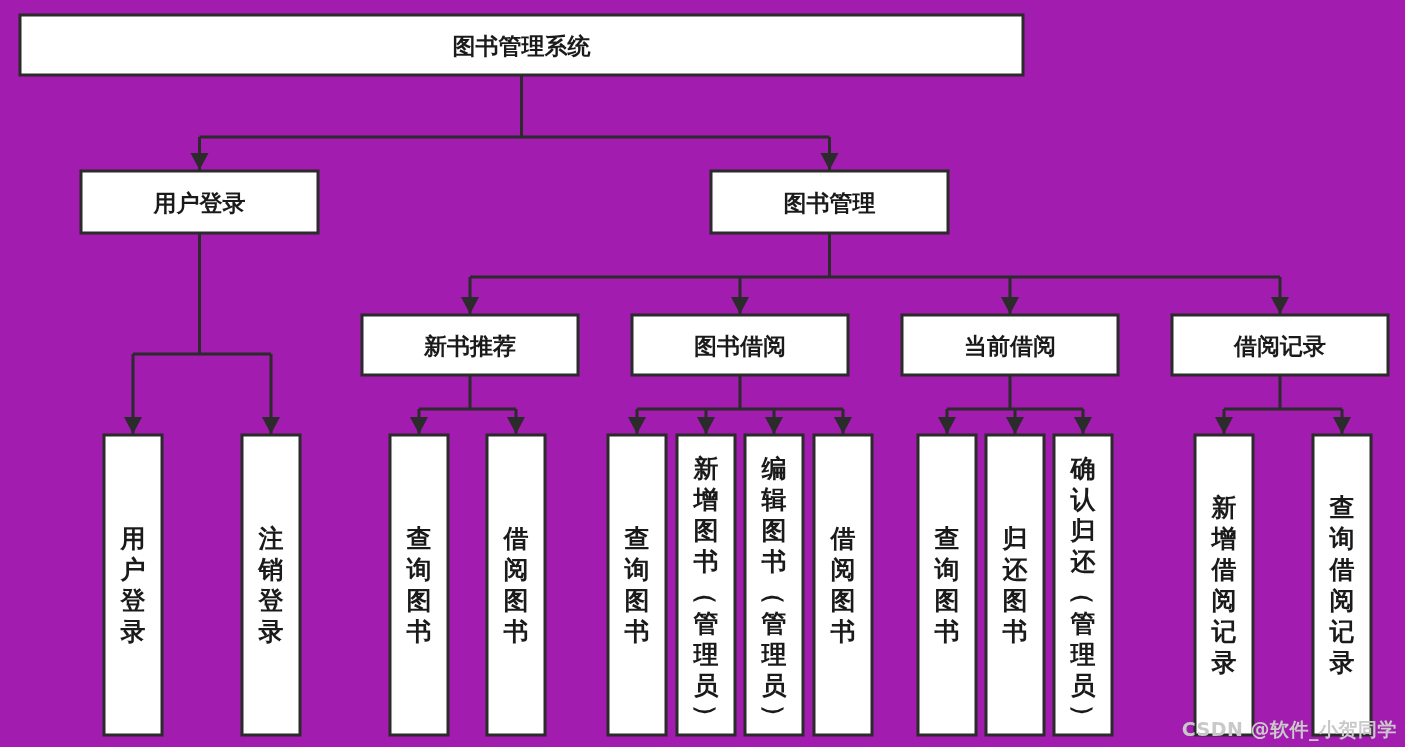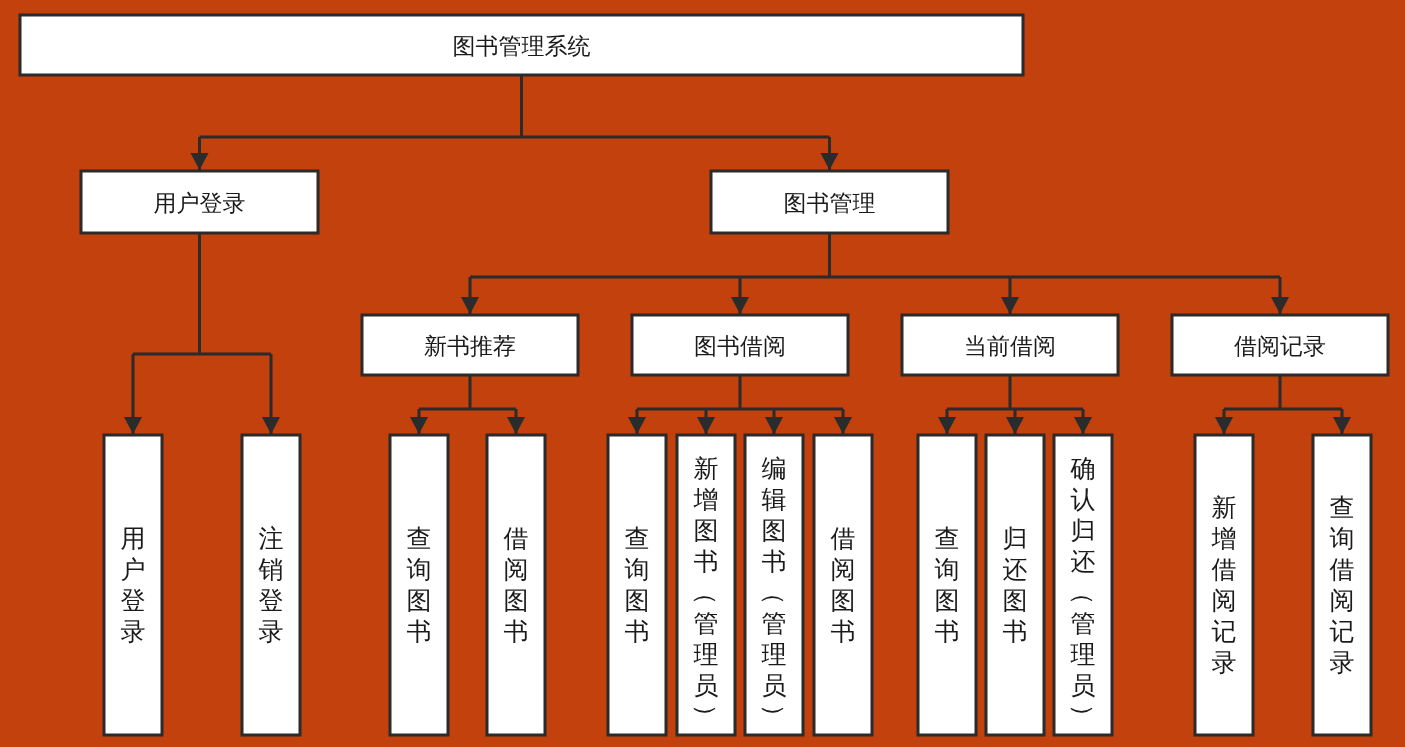--- a/index.html
+++ b/index.html
@@ -10,21 +10,22 @@
   body {
     width: 1405px;
     height: 747px;
     font-family: "DejaVu Sans", "Liberation Sans", sans-serif;
     overflow: hidden;
   }
   #diagram-root {
     position: relative;
     width: 1405px;
     height: 747px;
-    background: #c2410c;
+    background: #a21caf;
+    font-weight: bold;
   }
   svg#flowchart {
     position: absolute;
     left: 0;
     top: 0;
     width: 1405px;
     height: 747px;
     display: block;
   }
   .node-box {
@@ -264,14 +265,15 @@
           <text x="1342" y="507.5" class="leaf-label" dominant-baseline="central">查</text>
           <text x="1342" y="538.5" class="leaf-label" dominant-baseline="central">询</text>
           <text x="1342" y="569.5" class="leaf-label" dominant-baseline="central">借</text>
           <text x="1342" y="600.5" class="leaf-label" dominant-baseline="central">阅</text>
           <text x="1342" y="631.5" class="leaf-label" dominant-baseline="central">记</text>
           <text x="1342" y="662.5" class="leaf-label" dominant-baseline="central">录</text>
         </g>
       </g>
   </svg>
 
+  <div class="watermark">CSDN @软件_小贺同学</div>
 
 </div>
 
 </body></html>

